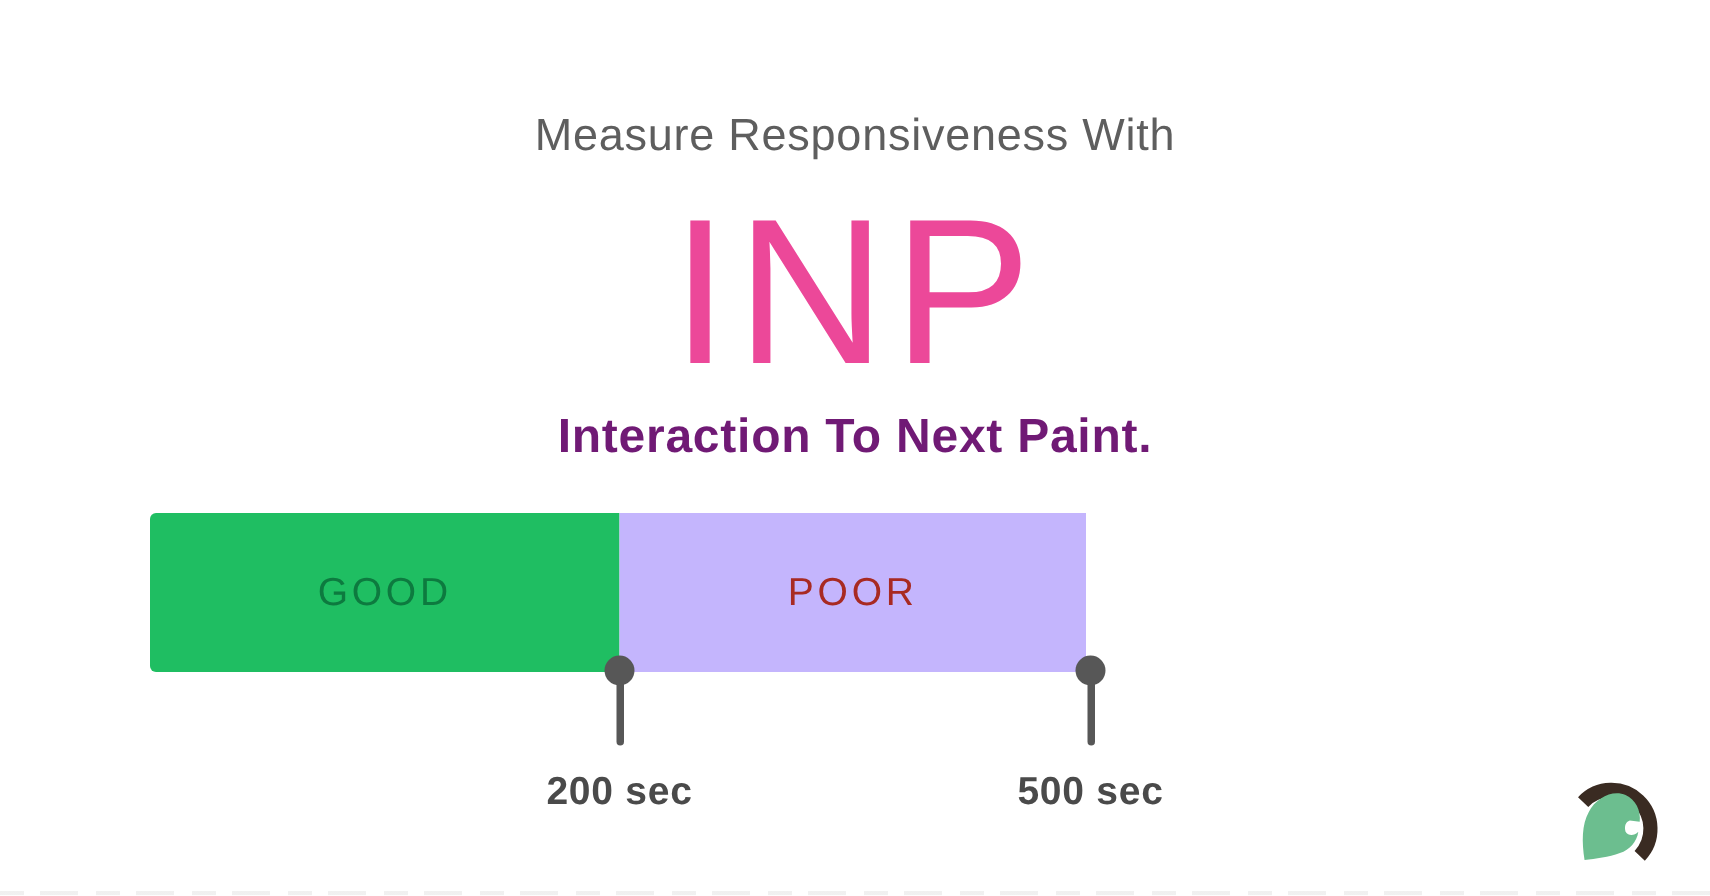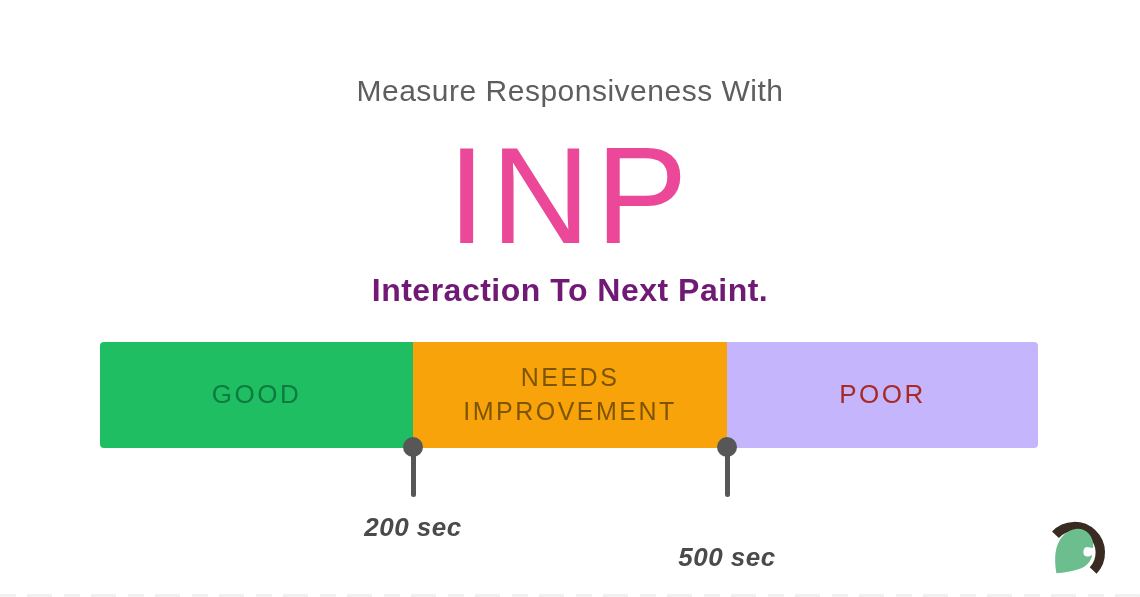--- a/index.html
+++ b/index.html
@@ -92,24 +92,23 @@
 
   .threshold-label {
     position: absolute;
     top: 512px;
     width: 200px;
     text-align: center;
     font-size: 26px;
     font-weight: 700;
     letter-spacing: 0.5px;
     color: #4a4a4a;
-    font-style: italic;
   }
   .threshold-1 { left: 313px; }
-  .threshold-2 { left: 627px; margin-top: 30px; }
+  .threshold-2 { left: 627px; }
 
   
   .brand-logo {
     position: absolute;
     left: 1046px; top: 513px;
     width: 66px; height: 66px;
   }
 
   
   .bottom-artifact {
@@ -129,23 +128,20 @@
 
   <div class="kicker">Measure Responsiveness With</div>
 
   <div class="metric-abbr">INP</div>
 
   <div class="metric-full">Interaction To Next Paint.</div>
 
   <div class="scale-bar">
     <div class="segment good">
       <div class="segment-label">GOOD</div>
-    </div>
-    <div class="segment needs">
-      <div class="segment-label">NEEDS IMPROVEMENT</div>
     </div>
     <div class="segment poor">
       <div class="segment-label">POOR</div>
     </div>
   </div>
 
   <div class="marker marker-1">
     <div class="stem"></div>
     <div class="dot"></div>
   </div>

